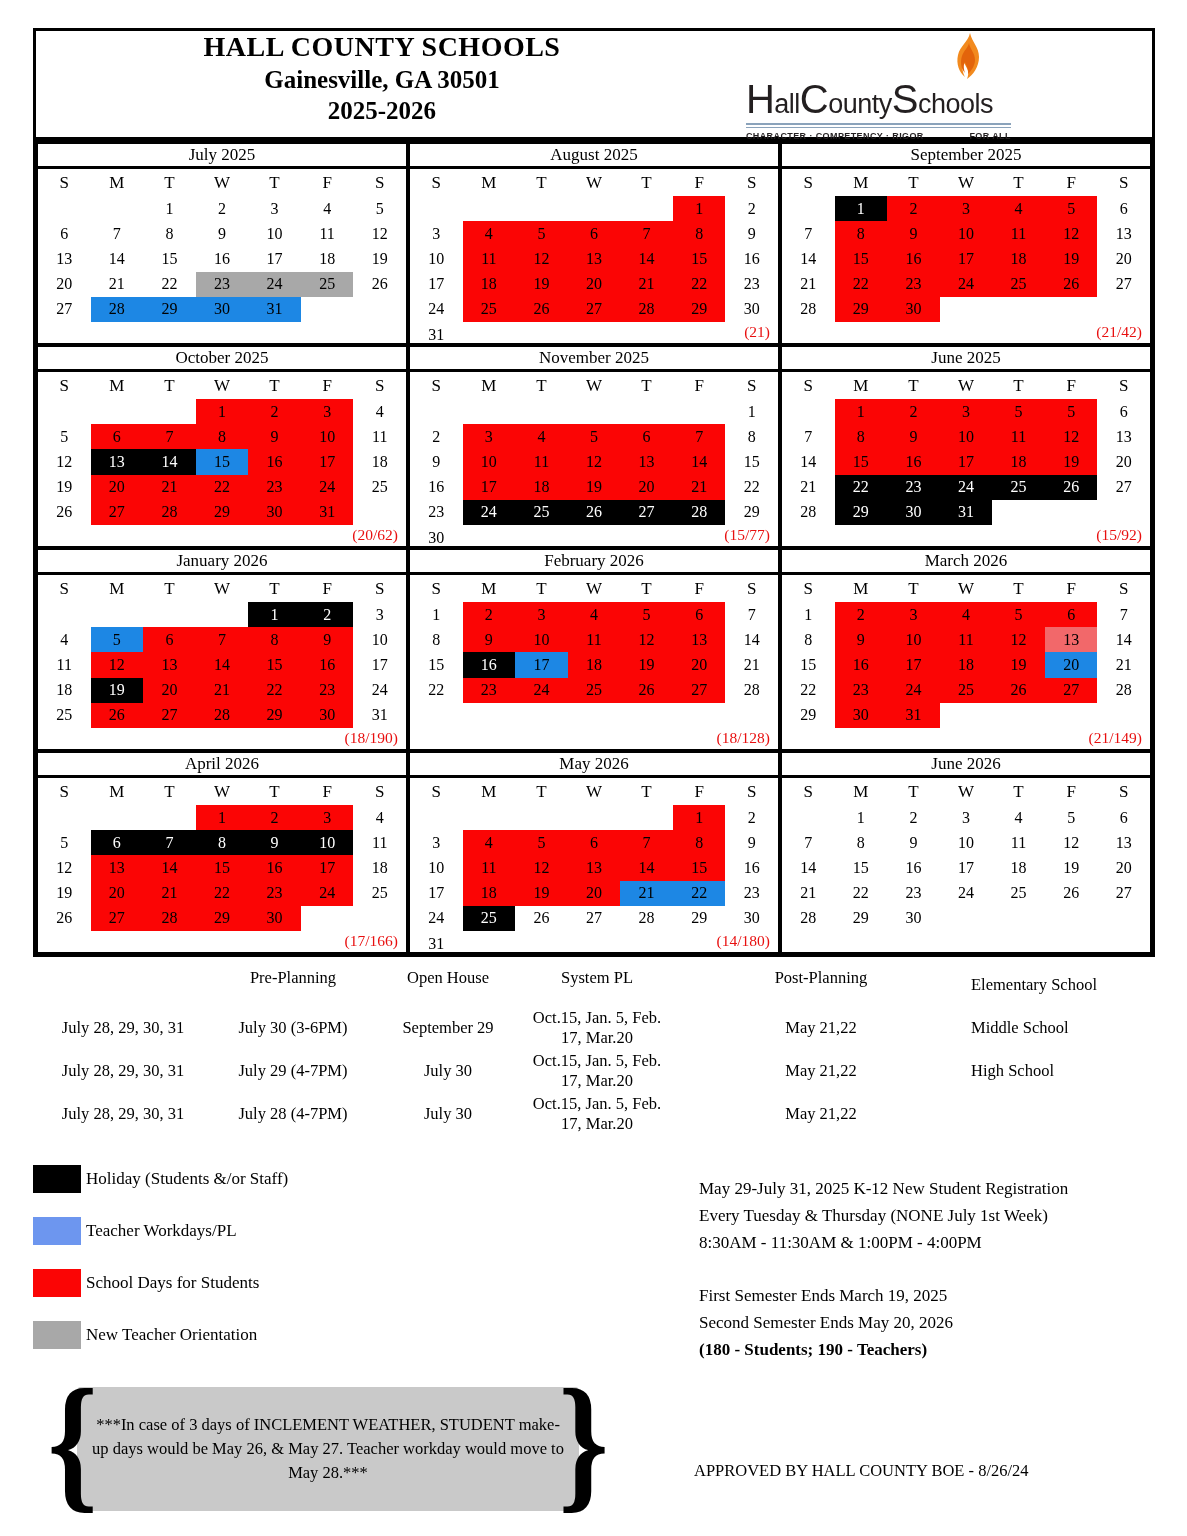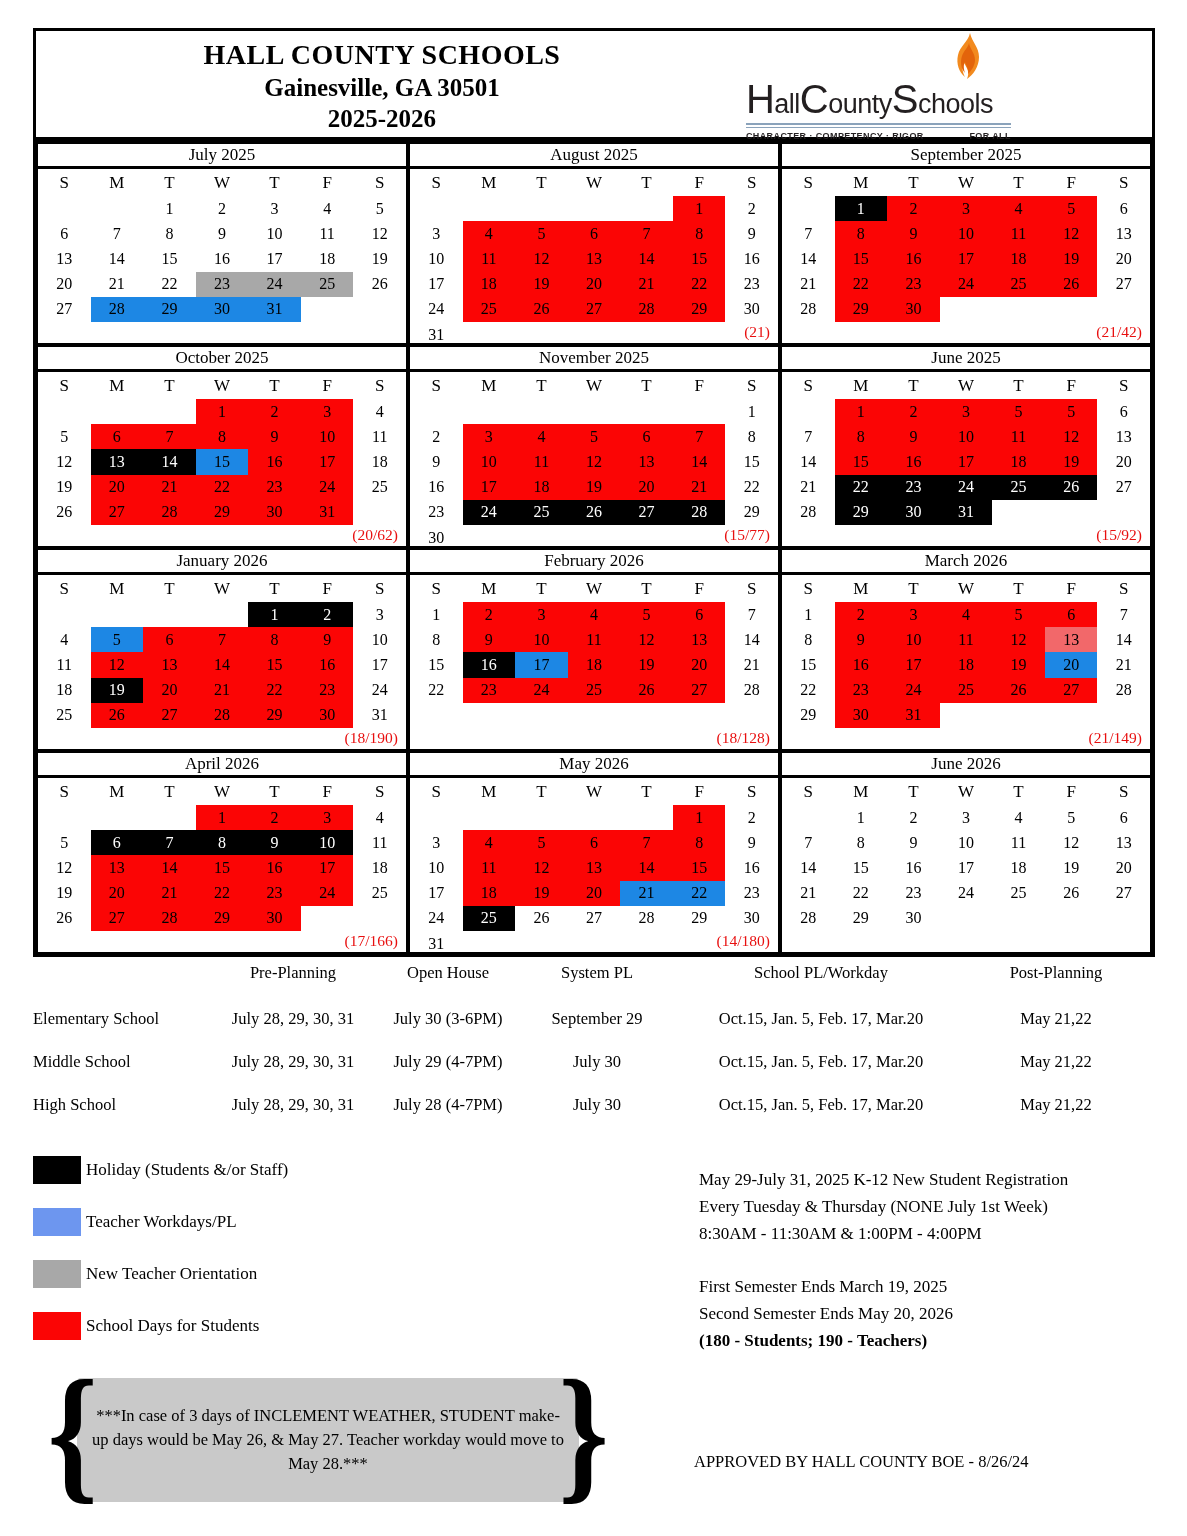--- a/index.html
+++ b/index.html
@@ -3,21 +3,21 @@
 <meta charset="utf-8">
 <style>
   * { margin:0; padding:0; box-sizing:border-box; }
   body { background:#fff; }
   .page { position:relative; width:1187px; height:1536px; background:#fff;
           font-family:"Liberation Serif", serif; color:#000; overflow:hidden; }
   .content { position:absolute; left:33px; top:28px; width:1122px; }
 
   
   .header-box { border:3px solid #000; height:112px; display:flex; }
-  .title-block { width:62%; text-align:center; padding-top:8px; }
+  .title-block { width:62%; text-align:center; }
   .title-line1 { font-size:28px; font-weight:bold; letter-spacing:0.5px; }
   .title-line2, .title-line3 { font-size:25px; font-weight:bold; margin-top:3px; }
   .logo-block { width:38%; position:relative; padding-top:46px; padding-right:28px; }
   .logo-inner { position:relative; width:265px; margin-left:18px; }
   .flame { position:absolute; right:28px; top:-44px; }
   .wordmark { font-family:"Liberation Sans", sans-serif; color:#231f20;
               font-size:27px; letter-spacing:-0.5px; white-space:nowrap; }
   .wordmark span { display:inline-block; }
   .wordmark span::first-letter { font-size:40px; }
   .logo-rule1 { height:2px; background:#8ba3bb; margin-top:1px; }
@@ -783,21 +783,20 @@
             <div class="day"></div>
           </div>
         </div>
       </div>
 
     <div class="schedule" id="schedule-root">
         <div class="hdr"></div>
         <div class="hdr">Pre-Planning</div>
         <div class="hdr">Open House</div>
         <div class="hdr">System PL</div>
-        <div class="hdr">School PL/Workday</div>
         <div class="hdr">Post-Planning</div>
         <div class="lbl">Elementary School</div>
         <div class="cell">July 28, 29, 30, 31</div>
         <div class="cell">July 30 (3-6PM)</div>
         <div class="cell">September 29</div>
         <div class="cell">Oct.15, Jan. 5, Feb. 17, Mar.20</div>
         <div class="cell">May 21,22</div>
         <div class="lbl">Middle School</div>
         <div class="cell">July 28, 29, 30, 31</div>
         <div class="cell">July 29 (4-7PM)</div>
@@ -816,26 +815,26 @@
       <div class="legend" id="legend-root">
           <div class="legend-item">
             <div class="swatch" style="background: rgb(0, 0, 0);"></div>
             <div class="legend-label">Holiday (Students &amp;/or Staff)</div>
           </div>
           <div class="legend-item">
             <div class="swatch" style="background: rgb(109, 150, 239);"></div>
             <div class="legend-label">Teacher Workdays/PL</div>
           </div>
           <div class="legend-item">
+            <div class="swatch" style="background: rgb(251, 5, 5);"></div>
+            <div class="legend-label">School Days for Students</div>
+          </div>
+          <div class="legend-item">
             <div class="swatch" style="background: rgb(168, 168, 168);"></div>
             <div class="legend-label">New Teacher Orientation</div>
-          </div>
-          <div class="legend-item">
-            <div class="swatch" style="background: rgb(251, 5, 5);"></div>
-            <div class="legend-label">School Days for Students</div>
           </div>
         </div>
       <div class="notes">
         <div>May 29-July 31, 2025  K-12 New Student Registration</div>
         <div>Every Tuesday &amp; Thursday (NONE July 1st Week)</div>
         <div>8:30AM - 11:30AM &amp; 1:00PM - 4:00PM</div>
         <div class="block2">First Semester Ends March 19, 2025</div>
         <div>Second Semester Ends May 20, 2026</div>
         <div class="bold">(180 - Students; 190 - Teachers)</div>
       </div>

